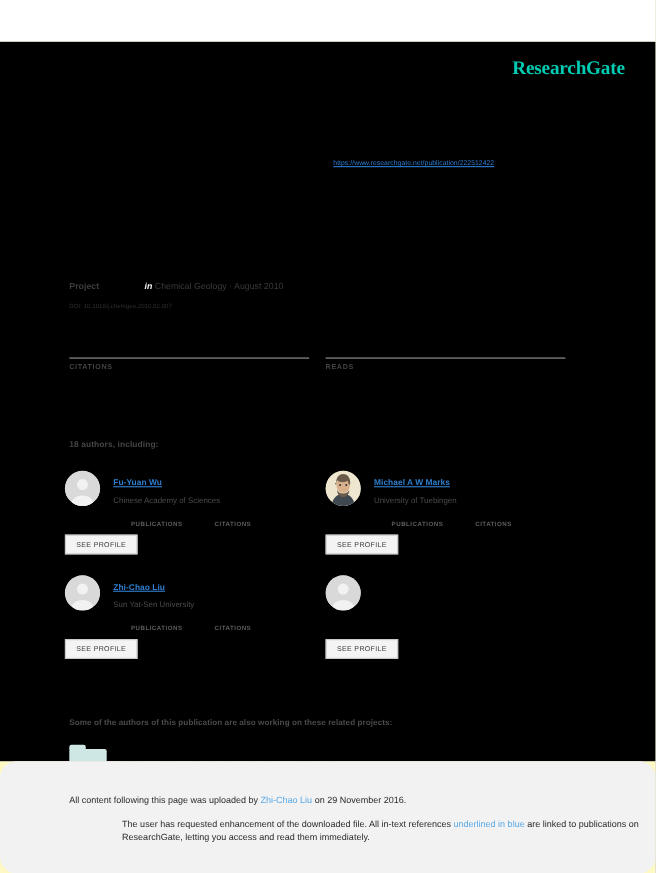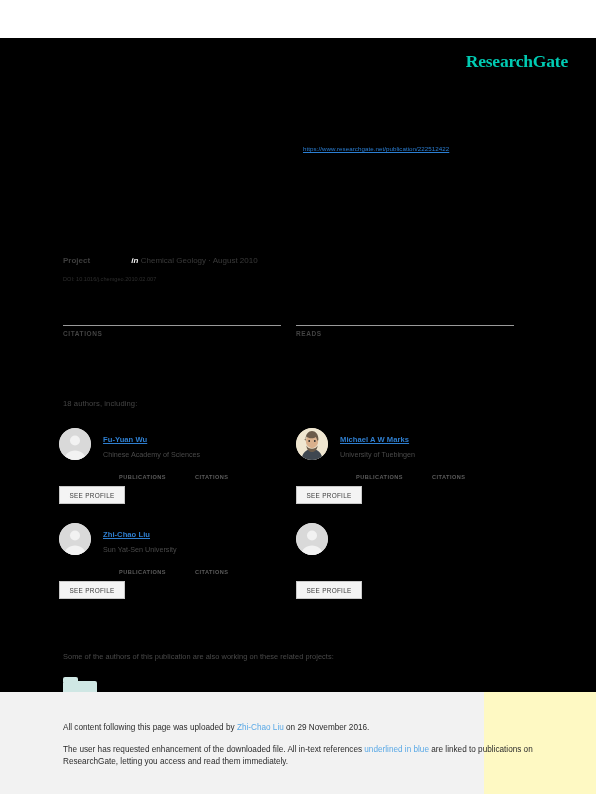--- a/index.html
+++ b/index.html
@@ -61,21 +61,21 @@
   }
   .metric .rule { border-top: 1px solid #9a9a9a; margin-top: 2px; }
   .metric .cap {
     margin-top: 4px; font-size: 6.5px; letter-spacing: 0.6px;
     color: #434343; font-weight: bold;
   }
 
   
   .authors-head {
     position: absolute; left: 63px; top: 361px;
-    font-size: 7.6px; color: #454545; font-weight: normal; letter-spacing: 0.1px;
+    font-size: 7.6px; color: #454545; font-weight: bold; letter-spacing: 0.1px;
   }
   .author { position: absolute; width: 232px; height: 88px; }
   .author.c0 { left: 59px; }
   .author.c1 { left: 296px; }
   .author.r0 { top: 390px; }
   .author.r1 { top: 485px; }
 
   .avatar {
     position: absolute; left: 0; top: 0; width: 32px; height: 32px;
     border-radius: 50%; overflow: hidden; background: #d8d8d8;
@@ -103,21 +103,21 @@
     position: absolute; left: 0; top: 58px;
     width: 66px; height: 18px; line-height: 18px; text-align: center;
     background: #f4f4f4; border: 1px solid #c9c9c9;
     font-size: 6.4px; color: #3a3a3a; letter-spacing: 0.3px;
     cursor: pointer;
   }
 
   
   .proj-head {
     position: absolute; left: 63px; top: 614px;
-    font-size: 7.4px; font-weight: normal; color: #4a4a4a; letter-spacing: 0.05px;
+    font-size: 7.4px; font-weight: bold; color: #4a4a4a; letter-spacing: 0.05px;
   }
   .proj-row { position: absolute; left: 63px; height: 34px; }
   .proj-row.p0 { top: 643px; }
   .proj-row.p1 { top: 688px; }
   .proj-tile {
     position: absolute; left: 0; top: 0; width: 34px; height: 27px;
     background: #cfe7e4; border-radius: 2px 2px 2px 2px;
   }
   .proj-tile::before {
     content: ""; position: absolute; left: 0; top: -4px;
@@ -128,29 +128,30 @@
     font-size: 4.4px; color: #2a5f5c; letter-spacing: 0.1px;
   }
   .proj-text {
     position: absolute; left: 48px; top: 9px;
     font-size: 7.6px; font-weight: bold; color: #3c3c3c; white-space: nowrap;
   }
   .proj-text .link { color: #2f7fd0; }
 
   
   .footer {
-    position: absolute; left: 0; top: 692px; width: 484px; height: 102px;
+    position: absolute; left: 0; top: 692px; width: 596px; height: 102px;
     background: #f2f2f2;
+    border-radius: 15px;
   }
   .footer p {
     position: absolute; left: 63px; width: 480px;
     font-size: 8.2px; color: #2b2b2b; line-height: 1.5;
   }
   .footer .l1 { top: 30px; }
-  .footer .l2 { top: 52px; }
+  .footer .l2 { top: 52px; margin-left: 48px; }
   .footer a { color: #5aa9e6; text-decoration: none; }
 </style>
 </head>
 <body>
 
 <div class="page">
 
   <div class="top-band"></div>
 
   <div class="dark-region">

